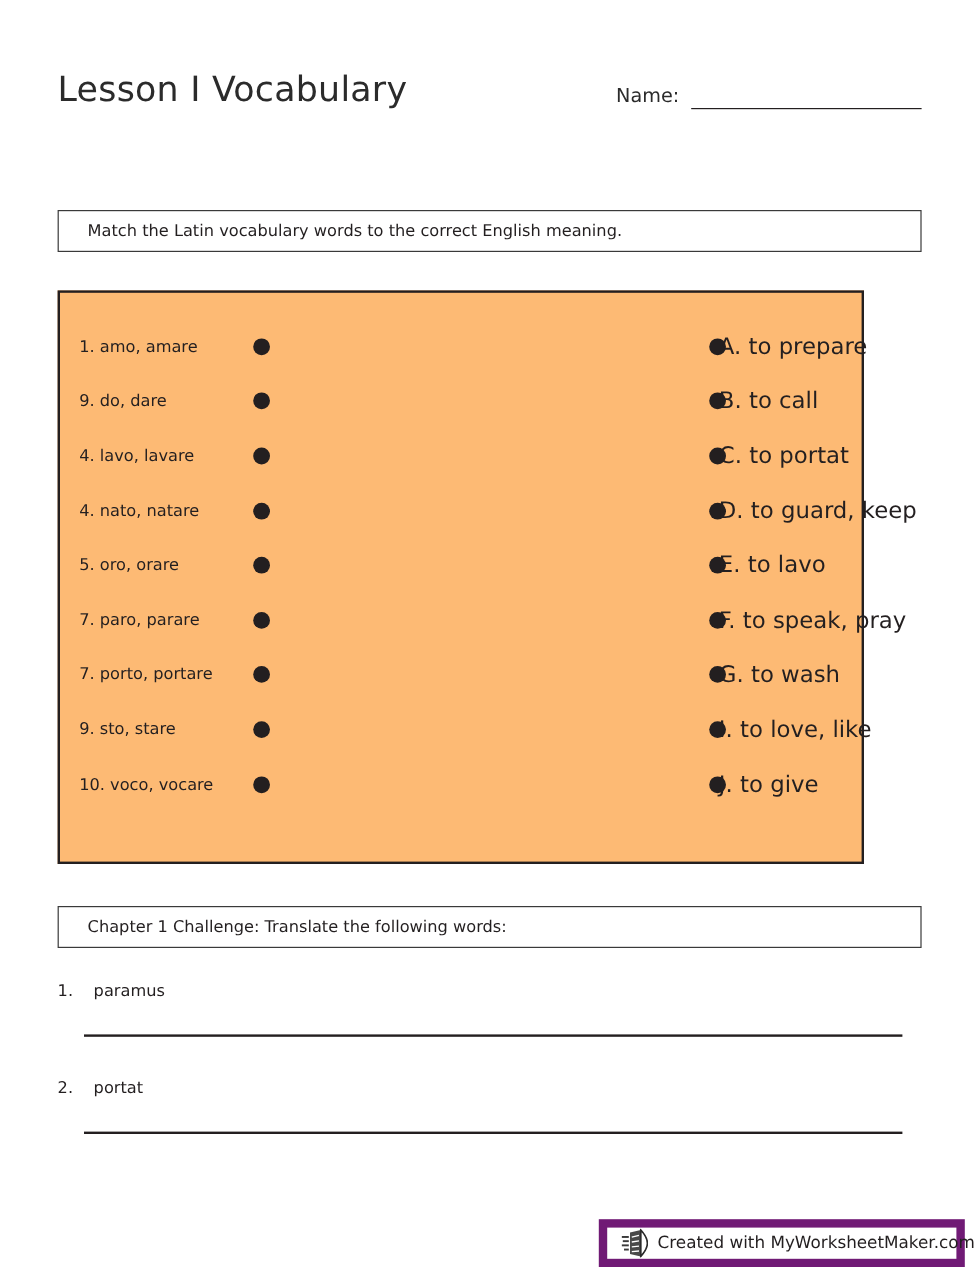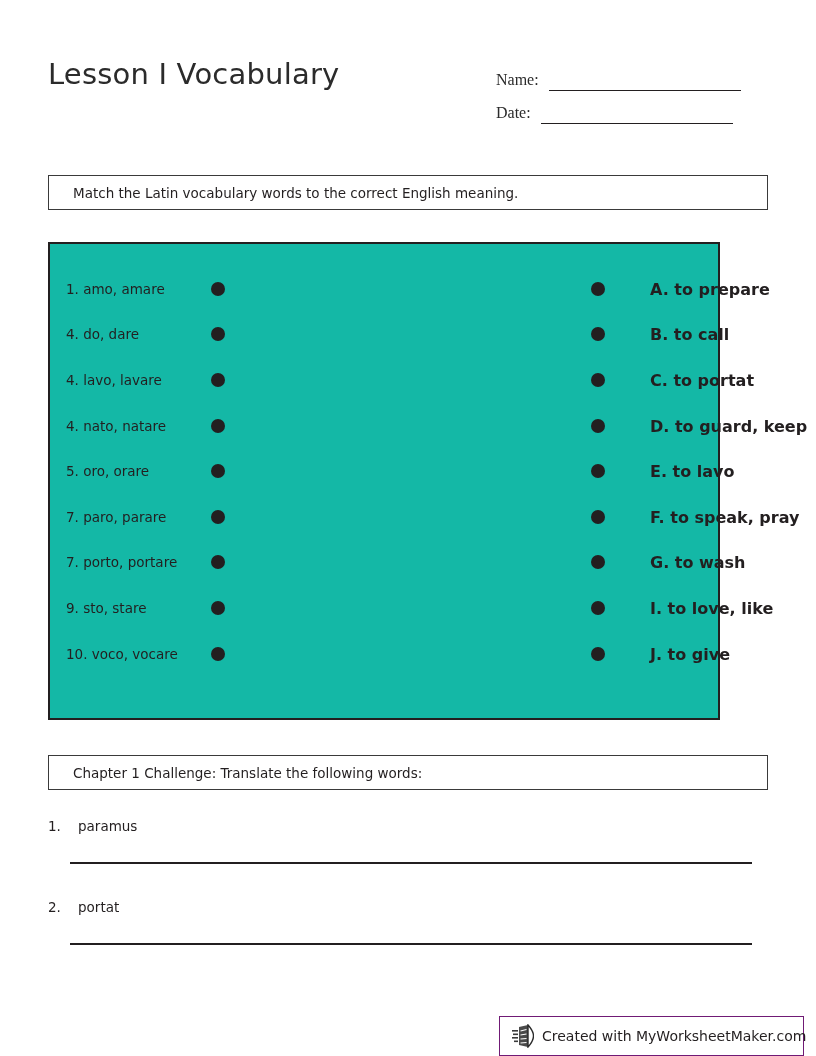--- a/index.html
+++ b/index.html
@@ -44,23 +44,22 @@
   }
   .namedate {
     position: absolute;
     right: 0;
     top: 4px;
     width: 272px;
   }
   .nd-row {
     display: flex;
     align-items: flex-end;
-    justify-content: flex-start;
+    justify-content: flex-end;
     height: 33px;
-    font-family: Liberation Serif, serif;
   }
   .nd-label {
     font-size: 16px;
     color: #2b2b2b;
     line-height: 22px;
     padding-right: 10px;
     white-space: nowrap;
   }
   .nd-line {
     width: 192px;
@@ -87,21 +86,21 @@
 
   
   .match-box {
     position: absolute;
     left: 48px;
     top: 232px;
     width: 672px;
     height: 478px;
     box-sizing: border-box;
     border: 2px solid #231f20;
-    background: #14b8a6;
+    background: #fdba74;
   }
   .match-cols {
     position: absolute;
     inset: 0;
     padding: 22px 0 0 0;
   }
   .match-row {
     position: relative;
     height: 45.6px;
   }
@@ -120,27 +119,26 @@
     width: 14px;
     height: 14px;
     margin-top: -7px;
     border-radius: 50%;
     background: #231f20;
   }
   .dot-left  { left: 161px; }
   .dot-right { left: 541px; }
   .def-text {
     position: absolute;
-    left: 600px;
+    left: 549px;
     top: 50%;
     transform: translateY(-50%);
-    font-size: 16px;
-    color: #231f20;
-    white-space: nowrap;
-    font-weight: bold;
+    font-size: 19px;
+    color: #231f20;
+    white-space: nowrap;
   }
 
   
   .challenge-list {
     position: absolute;
     left: 48px;
     top: 800px;
     width: 720px;
   }
   .ch-item { position: relative; height: 81px; }
@@ -167,21 +165,21 @@
   }
 
   
   .footer-badge {
     position: absolute;
     left: 499px;
     top: 1006px;
     width: 305px;
     height: 40px;
     box-sizing: border-box;
-    border: 1px solid #701a75;
+    border: 7px solid #701a75;
     background: #ffffff;
     display: flex;
     align-items: center;
     padding-left: 12px;
   }
   .badge-icon {
     width: 22px;
     height: 24px;
     margin-right: 8px;
     flex: 0 0 auto;
@@ -199,41 +197,37 @@
 <div class="page">
 
   <div class="header">
     <div class="worksheet-title">Lesson I Vocabulary</div>
 
     <div class="namedate">
       <div class="nd-row">
         <span class="nd-label">Name:</span>
         <span class="nd-line"></span>
       </div>
-      <div class="nd-row">
-        <span class="nd-label">Date:</span>
-        <span class="nd-line"></span>
-      </div>
     </div>
   </div>
 
   <div class="bar" id="instruction-bar">
     <span>Match the Latin vocabulary words to the correct English meaning.</span>
   </div>
 
   <div class="match-box">
     <div class="match-cols" id="match-rows">
         <div class="match-row">
           <span class="term-text">1. amo, amare</span>
           <span class="dot dot-left"></span>
           <span class="dot dot-right"></span>
           <span class="def-text">A. to prepare</span>
         </div>
         <div class="match-row">
-          <span class="term-text">4. do, dare</span>
+          <span class="term-text">9. do, dare</span>
           <span class="dot dot-left"></span>
           <span class="dot dot-right"></span>
           <span class="def-text">B. to call</span>
         </div>
         <div class="match-row">
           <span class="term-text">4. lavo, lavare</span>
           <span class="dot dot-left"></span>
           <span class="dot dot-right"></span>
           <span class="def-text">C. to portat</span>
         </div>

